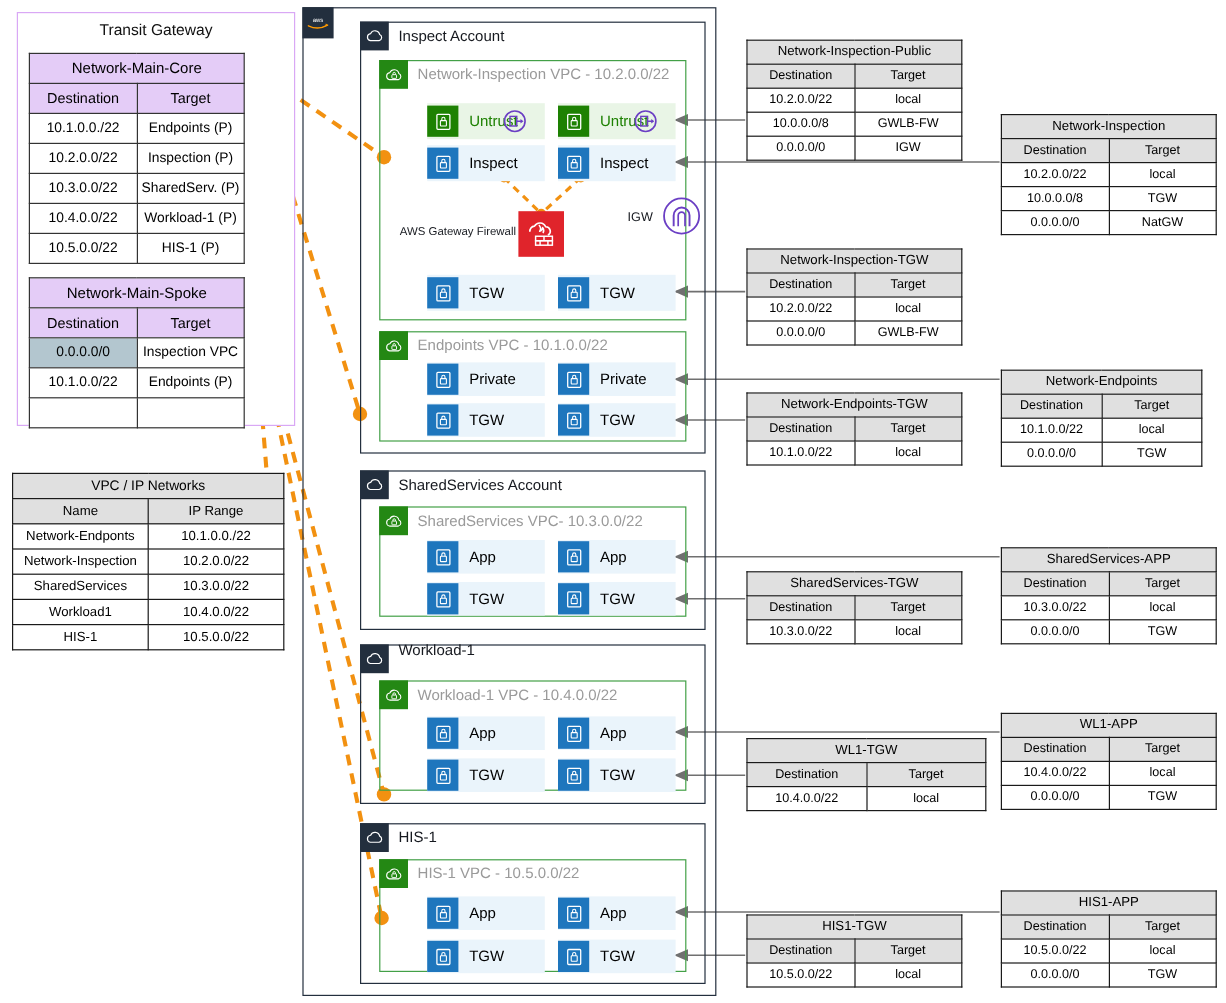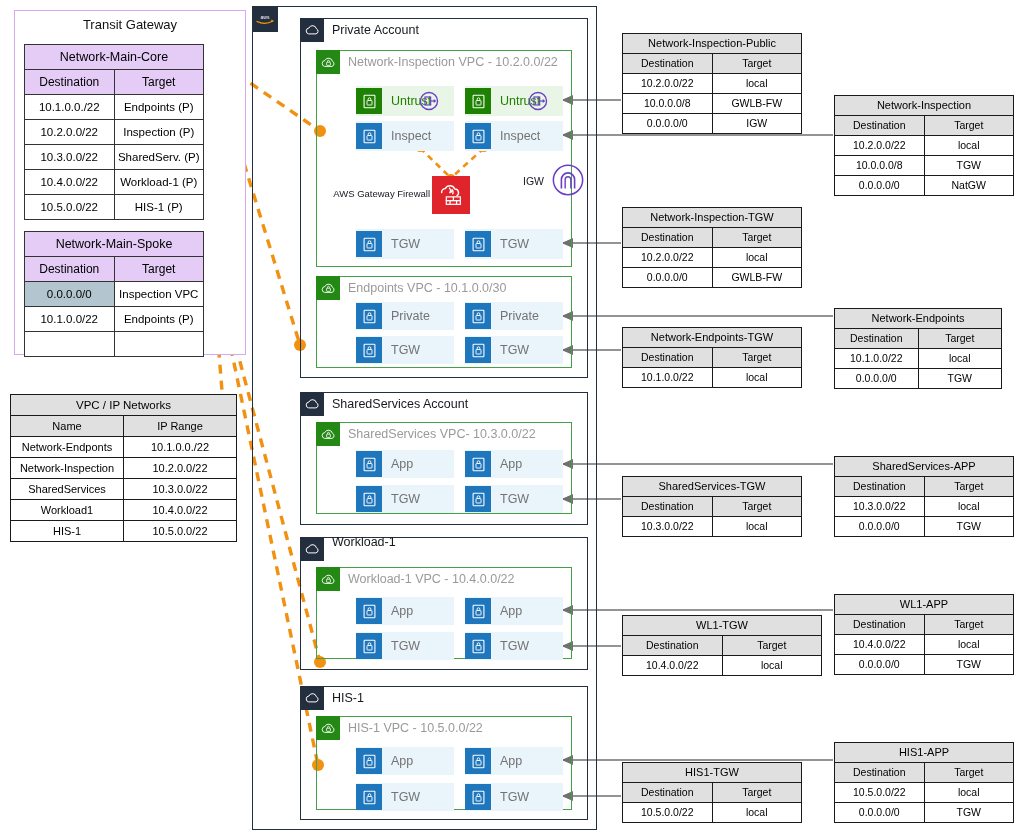--- a/index.html
+++ b/index.html
@@ -169,21 +169,21 @@
     flex:0 0 26px;
     display:flex;align-items:center;justify-content:center;
   }
   .sub-icon.blue{background:#1e76bd;}
   .sub-icon.green{background:#1d8102;}
   .sub-text{
     margin-left:9px;
     font-size:12.5px;
     white-space:nowrap;
   }
-  .sub-text.blue{color:#737373;}
+  .sub-text.blue{color:#000000;}
   .sub-text.green{color:#1d8102;}
 
   .natgw-ic{
     position:absolute;
     width:20px;height:20px;
   }
 
   
   .fw{
     position:absolute;
@@ -382,21 +382,21 @@
       <path d="M33,14 L37,17 L32,19 Z" fill="#ff9900"></path>
     </svg>
   </div>
 
   <div class="acct" style="left:300px;top:18px;width:288px;height:360px;"></div>
   <div class="acct-badge" style="left:300px;top:18px;">
     <svg width="17" height="12" viewBox="0 0 24 16">
       <path d="M6.5,13.5 a4.2,4.2 0 0 1 0.4,-8.3 a5.6,5.6 0 0 1 10.6,1.1 a3.8,3.8 0 0 1 -0.6,7.2 Z" fill="none" stroke="#ffffff" stroke-width="1.4" stroke-linejoin="round"></path>
     </svg>
   </div>
-  <div class="acct-label" style="left:332px;top:18px;">Private Account</div>
+  <div class="acct-label" style="left:332px;top:18px;">Inspect Account</div>
 
   <div class="vpc" style="left:316px;top:50px;width:256px;height:217px;"></div>
   <div class="vpc-badge" style="left:316px;top:50px;">
     <svg width="17" height="13" viewBox="0 0 24 18">
       <path d="M6.5,14.5 a4.2,4.2 0 0 1 0.4,-8.3 a5.6,5.6 0 0 1 10.6,1.1 a3.8,3.8 0 0 1 -0.6,7.2 Z" fill="none" stroke="#ffffff" stroke-width="1.3" stroke-linejoin="round"></path>
       <rect x="9.3" y="8.6" width="5.4" height="4.4" rx="0.7" fill="none" stroke="#fff" stroke-width="1.1"></rect>
       <path d="M10.6,8.6 v-1.3 a1.4,1.4 0 0 1 2.8,0 v1.3" fill="none" stroke="#fff" stroke-width="1.1"></path>
     </svg>
   </div>
   <div class="vpc-label" style="left:348px;top:50px;">Network-Inspection VPC - 10.2.0.0/22</div>
@@ -504,21 +504,21 @@
   </div>
 
   <div class="vpc" style="left:316px;top:276px;width:256px;height:92px;"></div>
   <div class="vpc-badge" style="left:316px;top:276px;">
     <svg width="17" height="13" viewBox="0 0 24 18">
       <path d="M6.5,14.5 a4.2,4.2 0 0 1 0.4,-8.3 a5.6,5.6 0 0 1 10.6,1.1 a3.8,3.8 0 0 1 -0.6,7.2 Z" fill="none" stroke="#ffffff" stroke-width="1.3" stroke-linejoin="round"></path>
       <rect x="9.3" y="8.6" width="5.4" height="4.4" rx="0.7" fill="none" stroke="#fff" stroke-width="1.1"></rect>
       <path d="M10.6,8.6 v-1.3 a1.4,1.4 0 0 1 2.8,0 v1.3" fill="none" stroke="#fff" stroke-width="1.1"></path>
     </svg>
   </div>
-  <div class="vpc-label" style="left:348px;top:276px;">Endpoints VPC - 10.1.0.0/30</div>
+  <div class="vpc-label" style="left:348px;top:276px;">Endpoints VPC - 10.1.0.0/22</div>
 
   <div class="subnet blue" style="left:356px;top:302px;width:98px;height:28px;">
     <span class="sub-icon blue">
       <svg width="15" height="15" viewBox="0 0 18 18">
         <rect x="2.5" y="1.5" width="13" height="15" rx="1" fill="none" stroke="#fff" stroke-width="1.3"></rect>
         <rect x="6" y="7.8" width="6" height="5.4" rx="0.7" fill="none" stroke="#fff" stroke-width="1.1"></rect>
         <path d="M7.4,7.8 v-1.7 a1.6,1.6 0 0 1 3.2,0 v1.7" fill="none" stroke="#fff" stroke-width="1.1"></path>
       </svg>
     </span>
     <span class="sub-text blue">Private</span>

